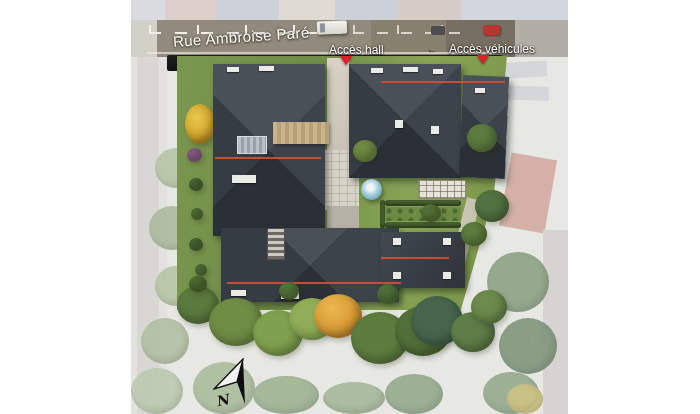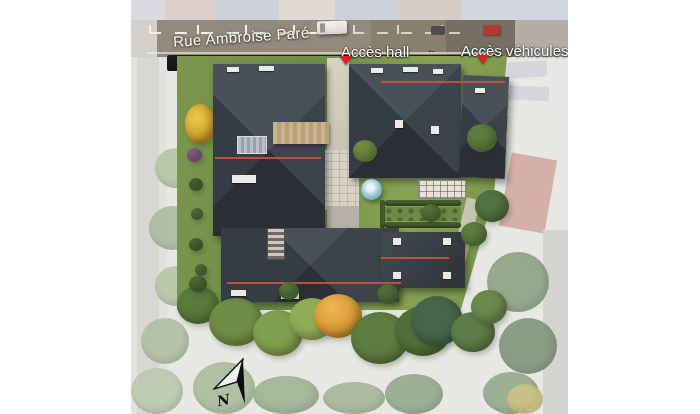--- a/index.html
+++ b/index.html
@@ -72,22 +72,22 @@
   .cobbles{left:287px;top:180px;width:46px;height:17px;background:#e7e2d6;border:1px solid #8a857a;
     background-image:repeating-linear-gradient(90deg,rgba(90,85,75,.55) 0 1px,transparent 1px 7px),
                      repeating-linear-gradient(0deg,rgba(90,85,75,.55) 0 1px,transparent 1px 6px);}
   .hedge{background:#455f2e;border-radius:3px;box-shadow:inset 0 -2px 3px rgba(0,0,0,.4);}
   .garden-bed{background:#6f8a45;
     background-image:radial-gradient(circle at 4px 4px,#4e6a33 2px,transparent 3px);background-size:11px 9px;}
   .parasol{left:230px;top:179px;width:21px;height:21px;border-radius:50%;
     background:radial-gradient(circle at 45% 40%,#eff5f6 0 18%,#9ecbd8 48%,#68a3b9 78%,#4e89a0 100%);
     box-shadow:2px 3px 4px rgba(0,0,0,.35);}
   
-  .access-label{color:#fdfdfa;font-size:15px;font-weight:500;
-    text-shadow:0 1px 2px rgba(10,10,10,.95),0 0 2px rgba(10,10,10,.8);white-space:nowrap;margin-left:12px;}
+  .access-label{color:#fdfdfa;font-size:12px;font-weight:500;
+    text-shadow:0 1px 2px rgba(10,10,10,.95),0 0 2px rgba(10,10,10,.8);white-space:nowrap;}
   .tri-marker{width:0;height:0;border-left:6px solid transparent;border-right:6px solid transparent;
     border-top:9px solid var(--red);filter:drop-shadow(0 1px 1px rgba(0,0,0,.55));}
   .street-arrow{color:#26241f;font-size:10px;transform:rotate(8deg);}
   .compass-n{color:#121212;font-size:14px;font-style:italic;font-weight:bold;
     font-family:"DejaVu Serif", serif;transform:rotate(-12deg);}
 </style>
 </head>
 <body>
 
 <div id="canvas">

